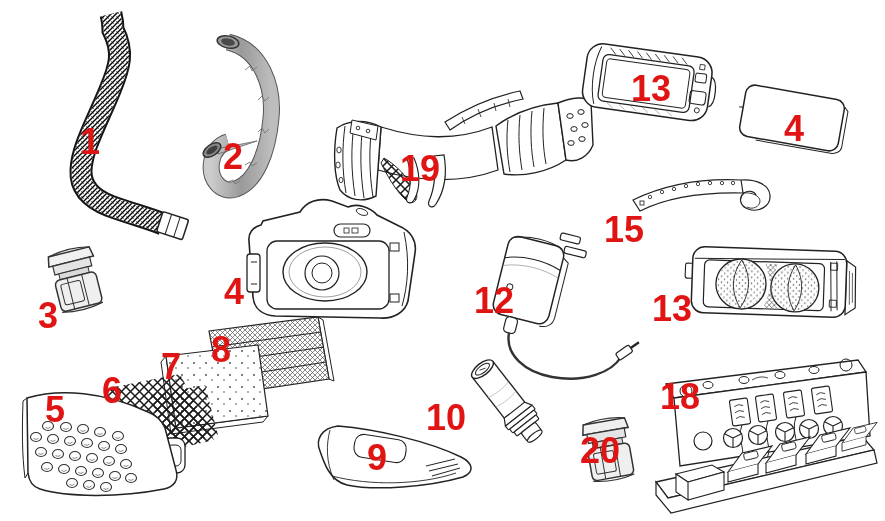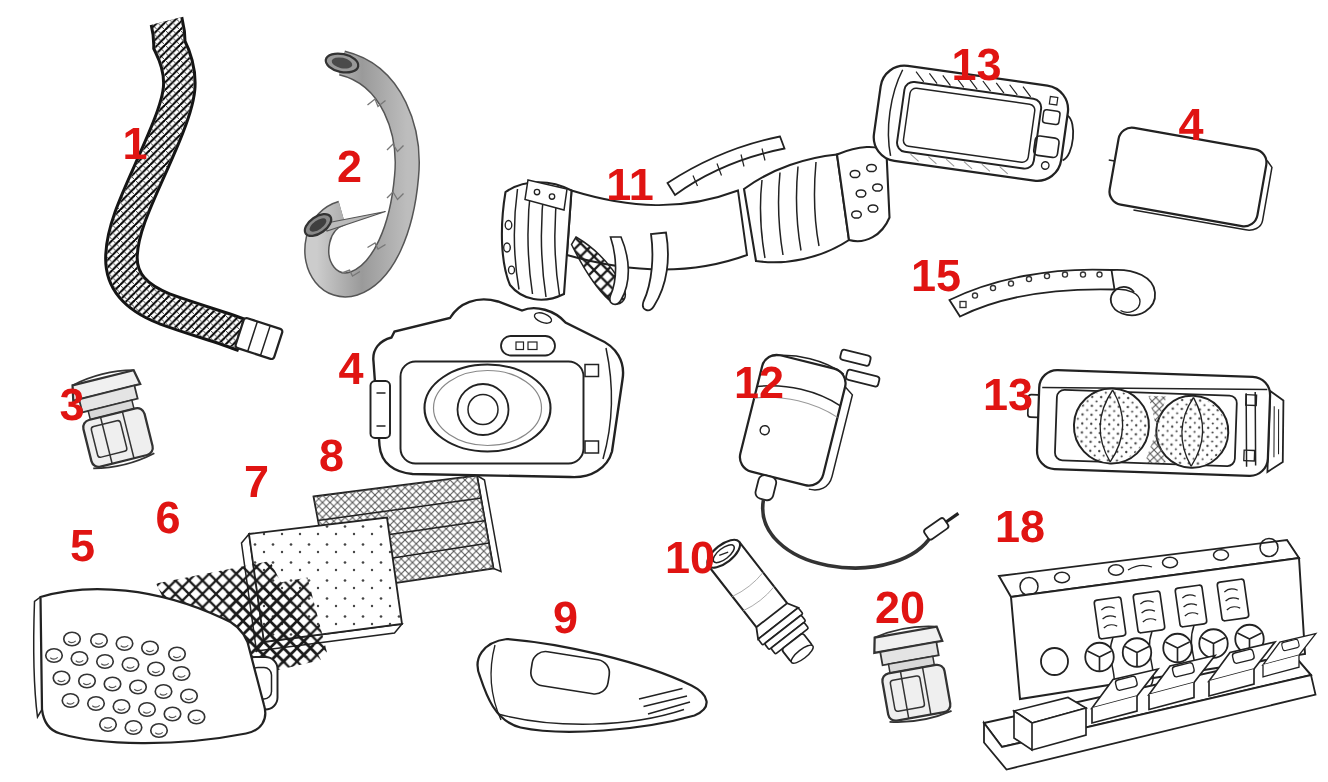--- a/index.html
+++ b/index.html
@@ -4,21 +4,21 @@
 <style>
   html,body{margin:0;padding:0;background:#ffffff;}
   .canvas{
     position:relative;width:885px;height:521px;background:#fff;overflow:hidden;
     font-family:"Liberation Sans", sans-serif;
   }
   .canvas svg{position:absolute;left:0;top:0;}
   .lbl{
     position:absolute;transform:translate(-50%,-50%);
     color:var(--label-color,#e01412);
-    font-weight:700;font-size:30px;line-height:1;user-select:none;
+    font-weight:700;font-size:36px;line-height:1;user-select:none;margin-top:45px;
   }
 </style>
 </head>
 <body>
 
 <div class="canvas" style="background: rgb(255, 255, 255);">
 <svg width="885" height="521" viewBox="0 0 885 521" xmlns="http://www.w3.org/2000/svg">
   <defs>
     <pattern id="knit" width="5" height="5" patternUnits="userSpaceOnUse">
       <path d="M0,5 L5,0" stroke="#000" stroke-width="1.4"></path>
@@ -342,22 +342,22 @@
 
   <div class="lbl" style="left:90px;top:97px">1</div>
   <div class="lbl" style="left:233px;top:112px">2</div>
   <div class="lbl" style="left:48px;top:271px">3</div>
   <div class="lbl" style="left:234px;top:247px">4</div>
   <div class="lbl" style="left:55px;top:365px">5</div>
   <div class="lbl" style="left:112px;top:346px">6</div>
   <div class="lbl" style="left:171px;top:322px">7</div>
   <div class="lbl" style="left:221px;top:305px">8</div>
   <div class="lbl" style="left:377px;top:413px">9</div>
-  <div class="lbl" style="left:460px;top:373px">10</div>
-  <div class="lbl" style="left:420px;top:124px">11</div>
-  <div class="lbl" style="left:506px;top:256px">12</div>
+  <div class="lbl" style="left:446px;top:373px">10</div>
+  <div class="lbl" style="left:420px;top:124px">19</div>
+  <div class="lbl" style="left:494px;top:256px">12</div>
   <div class="lbl" style="left:651px;top:44px">13</div>
   <div class="lbl" style="left:794px;top:84px">4</div>
   <div class="lbl" style="left:624px;top:185px">15</div>
   <div class="lbl" style="left:672px;top:264px">13</div>
   <div class="lbl" style="left:600px;top:406px">20</div>
   <div class="lbl" style="left:680px;top:352px">18</div>
 </div>
 
 </body></html>

